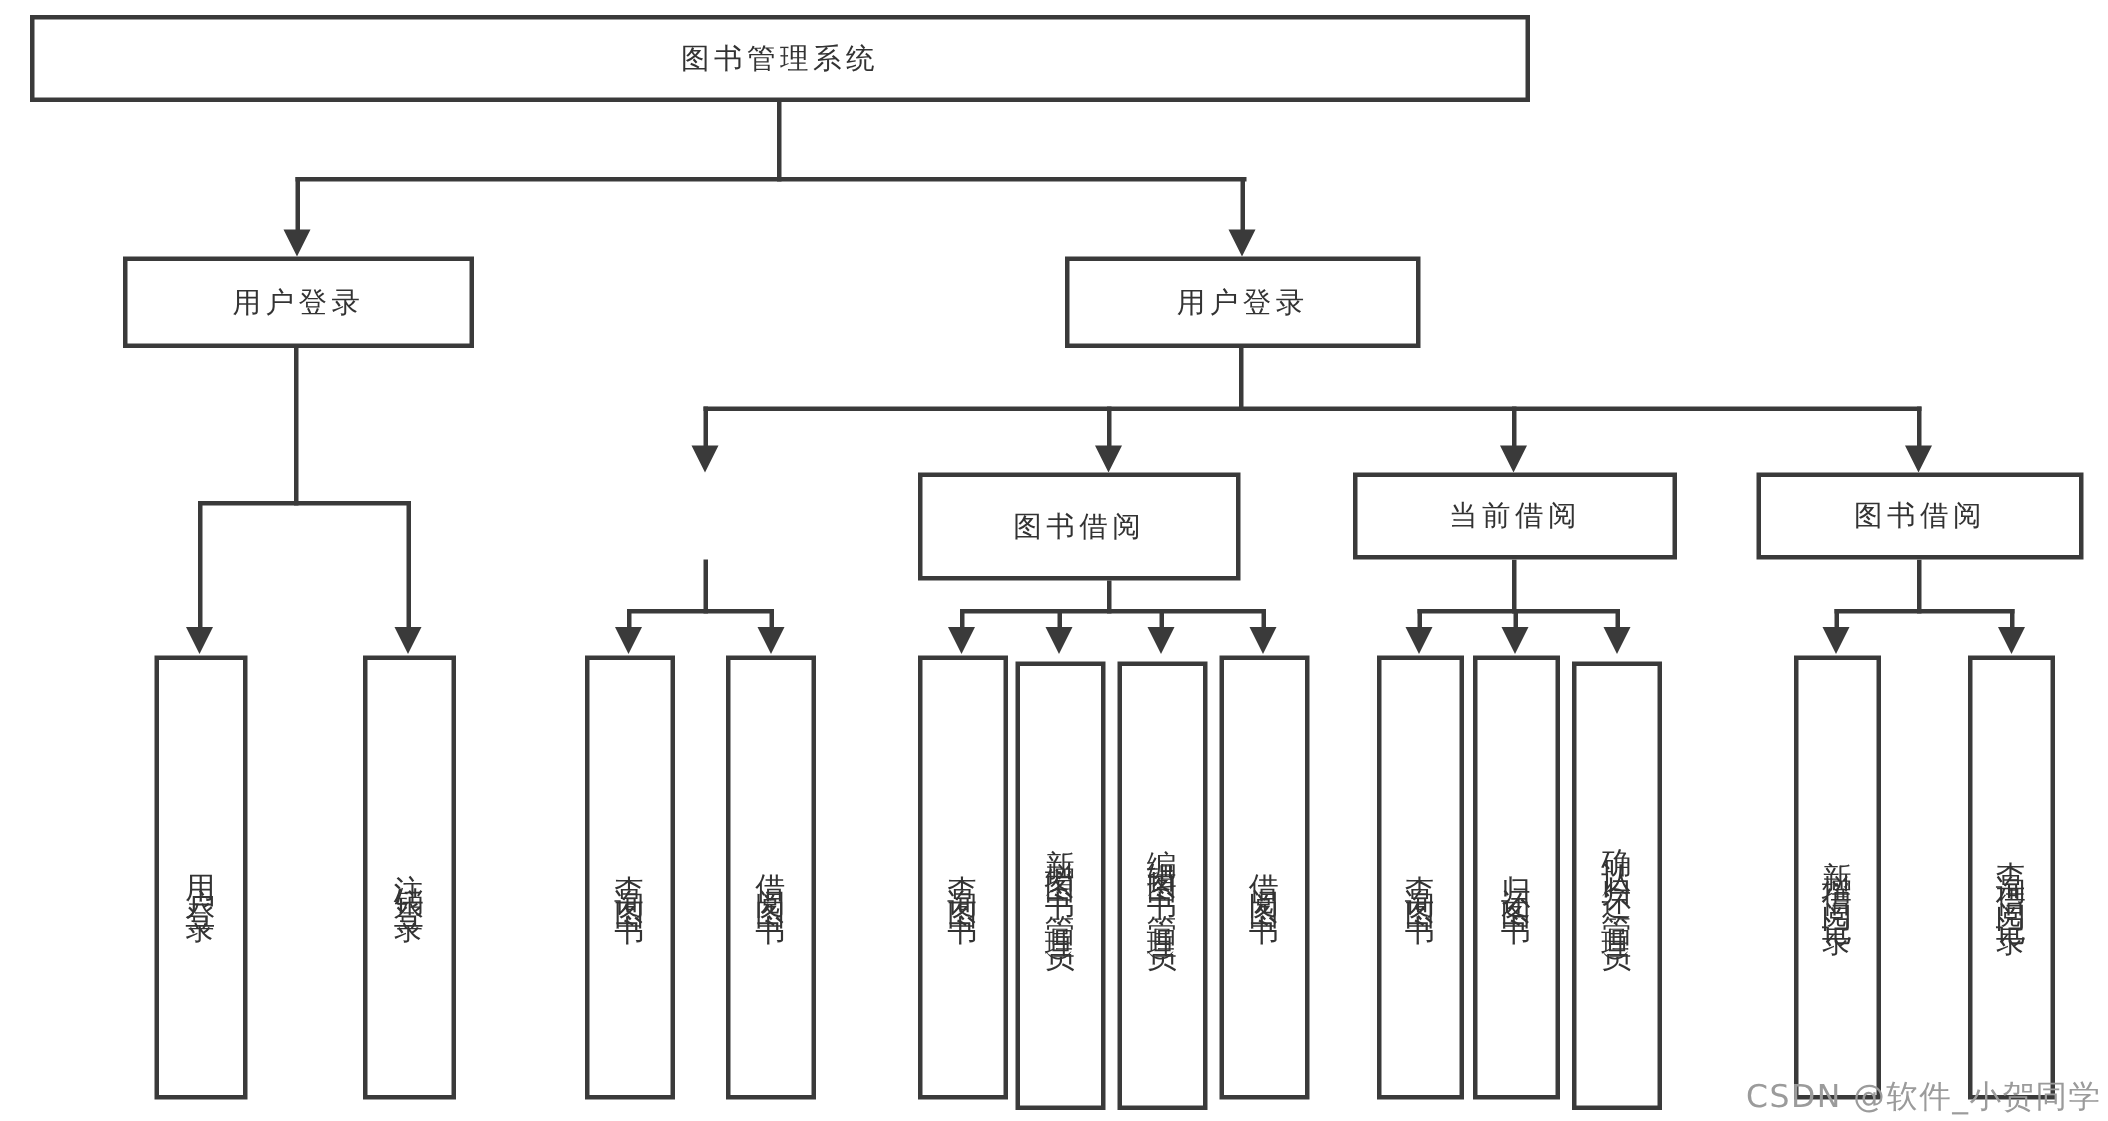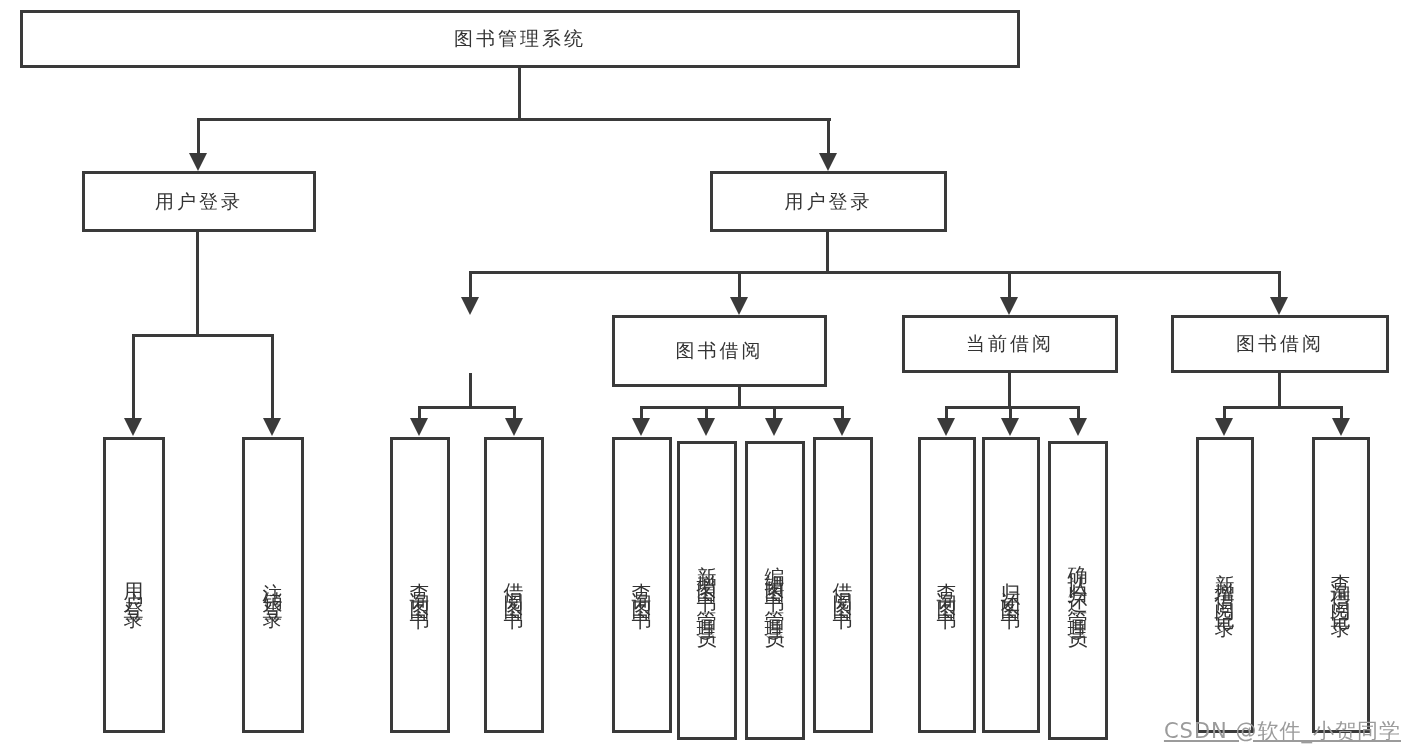--- a/index.html
+++ b/index.html
@@ -19,21 +19,21 @@
     color:#333333;
   }
   .hbox{font-size:19px;letter-spacing:3px;white-space:nowrap;}
   .vbox{font-size:20px;}
   .vtext{
     writing-mode:vertical-rl;text-orientation:mixed;
     letter-spacing:9px;line-height:1.1;
   }
   .watermark{
     position:absolute;right:4px;bottom:2px;
-    font-size:21px;color:#9b9b9b;letter-spacing:1px;white-space:nowrap;text-decoration:underline;
+    font-size:21px;color:#9b9b9b;letter-spacing:1px;white-space:nowrap;
   }
 </style>
 </head>
 <body>
 
 <div class="canvas">
 
   <div class="line" style="left:518px;top:68px;width:3px;height:53px"></div>
   <div class="line" style="left:197px;top:118px;width:634px;height:3px"></div>
   <div class="line" style="left:197px;top:118px;width:3px;height:37px"></div>

